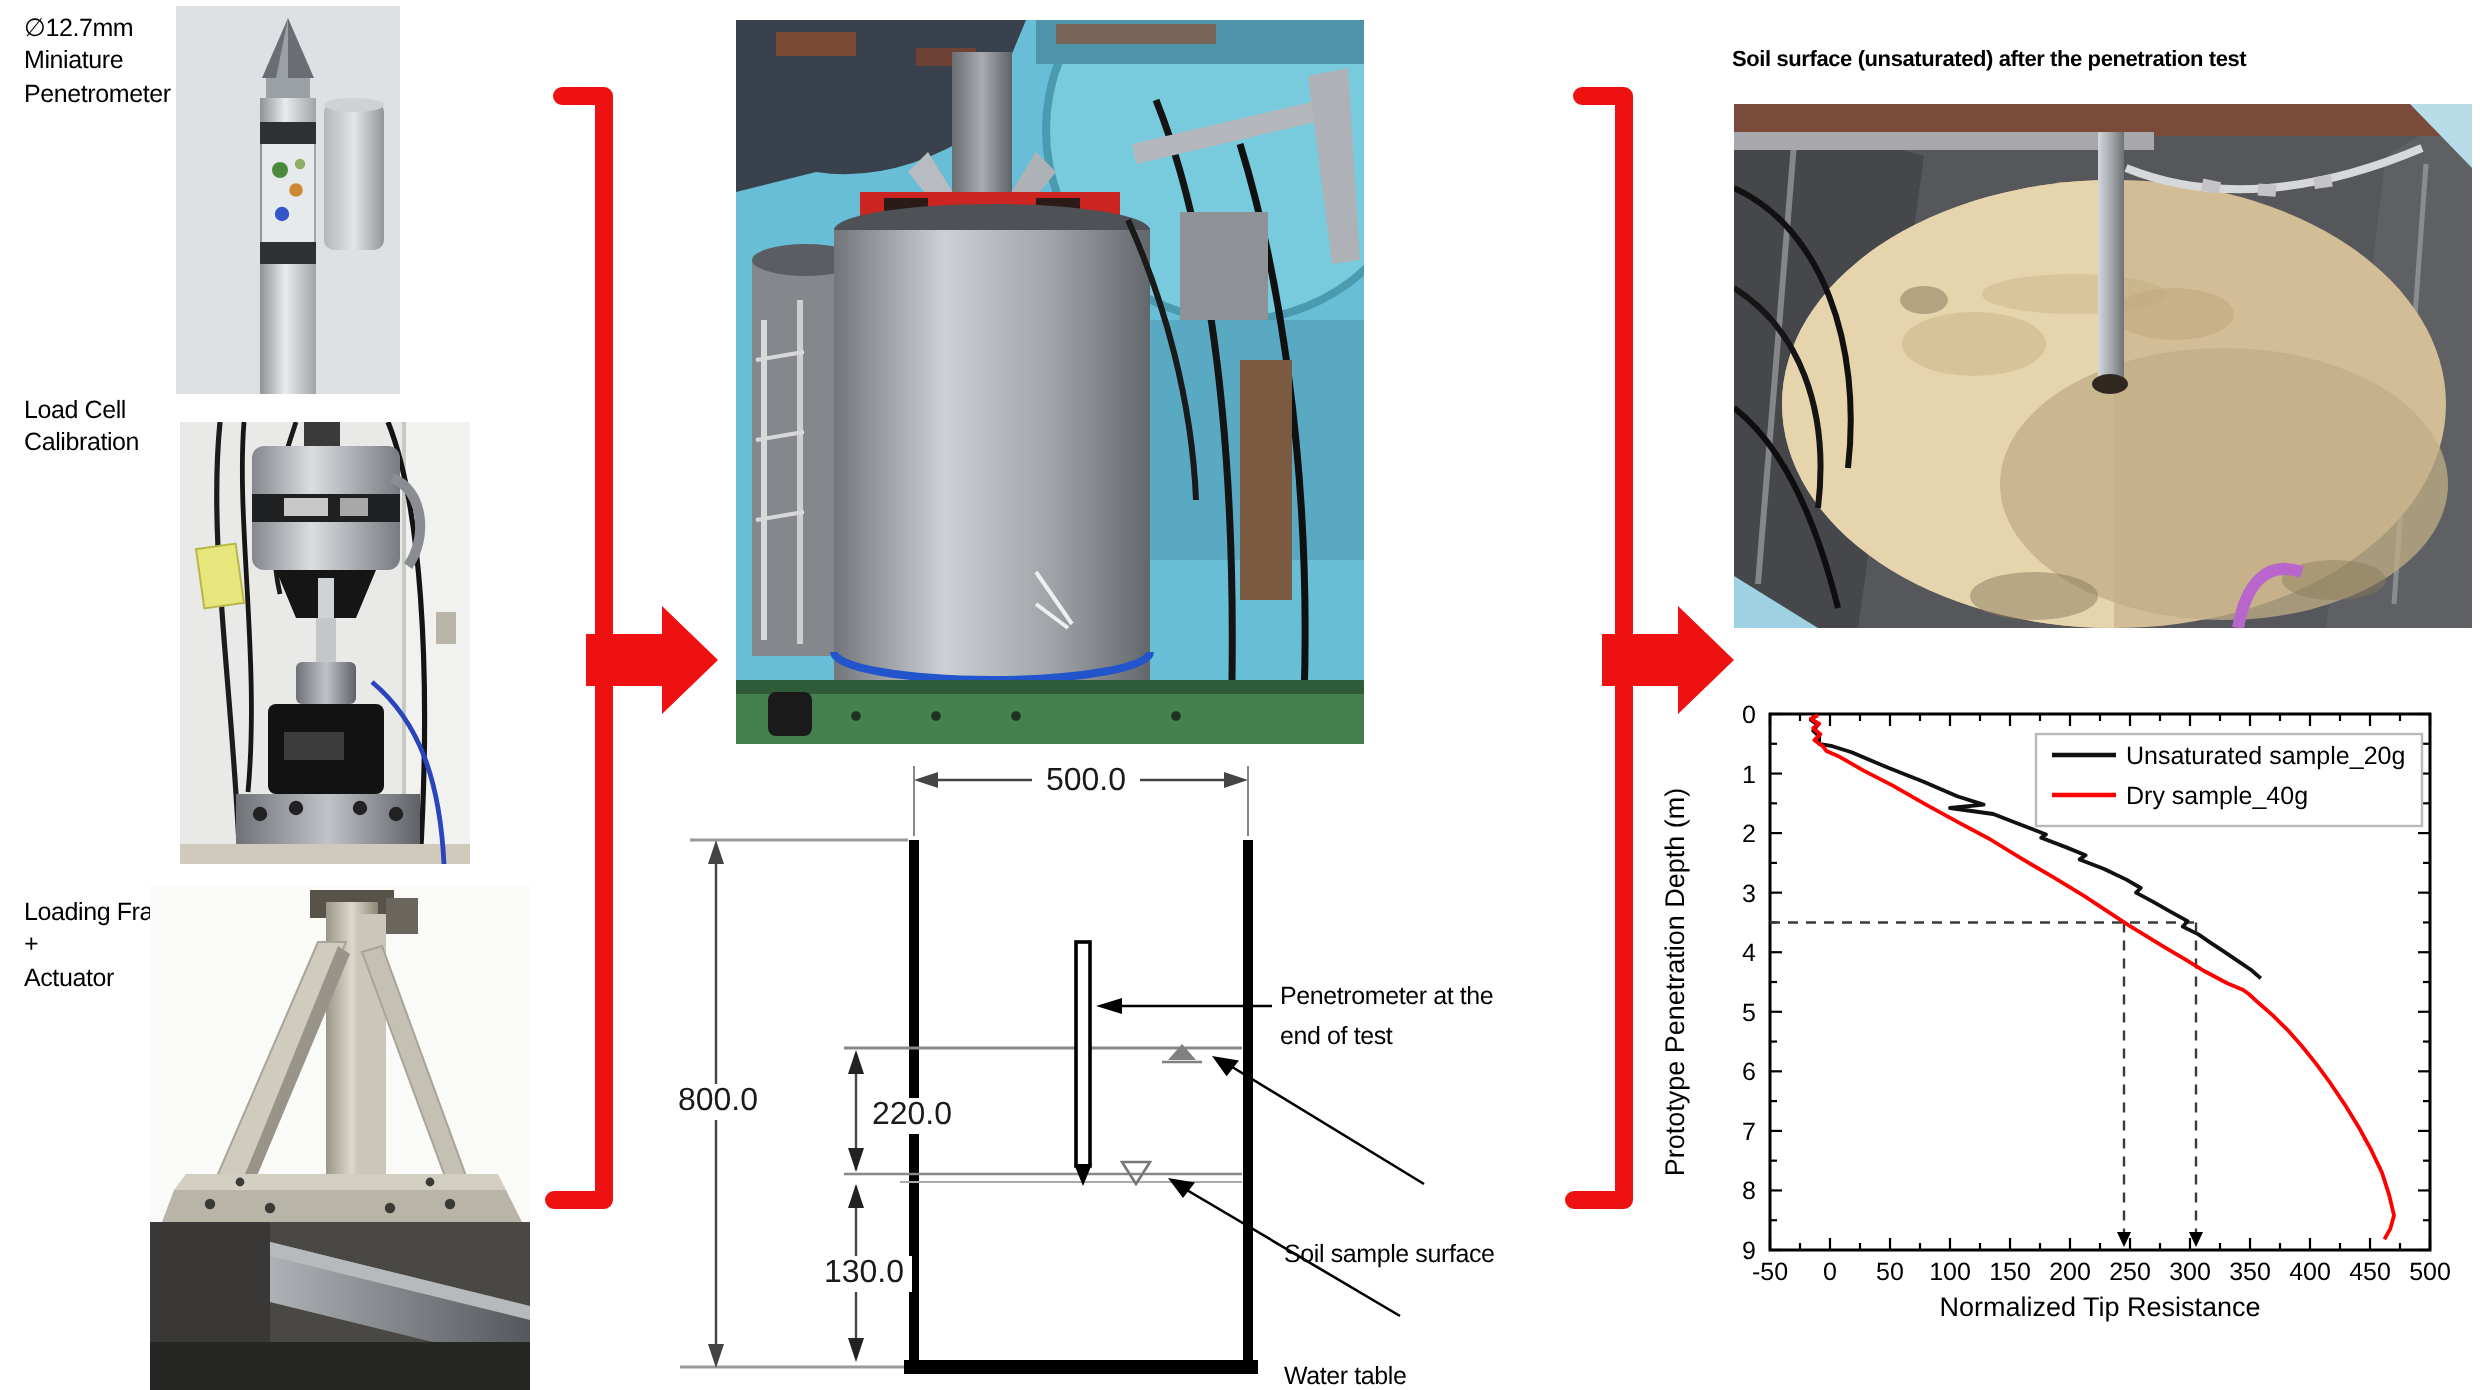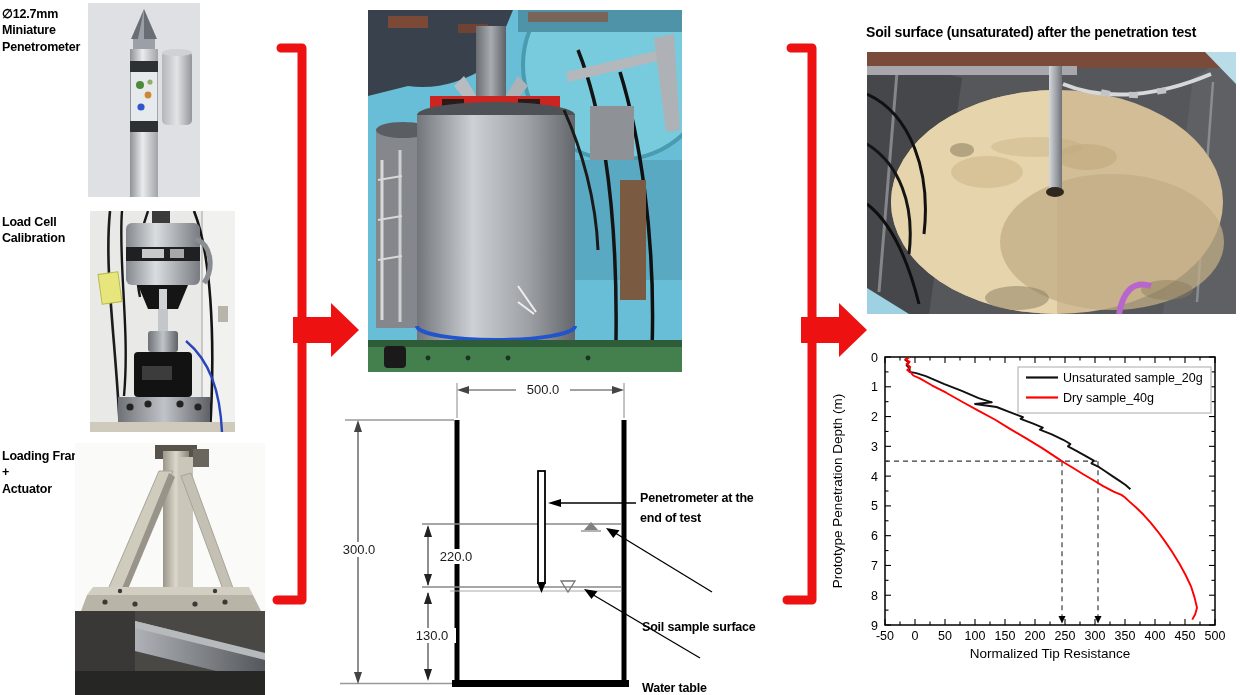--- a/index.html
+++ b/index.html
@@ -1,27 +1,27 @@
 <!DOCTYPE html>
 <html><head>
 <meta charset="utf-8">
 <style>
   html,body{margin:0;padding:0;background:#fff;}
   #canvas{position:relative;width:1240px;height:695px;background:#fff;overflow:hidden;
           font-family:"Liberation Sans",sans-serif;color:#000;}
   .layer{position:absolute;left:0;top:0;}
   .photo{position:absolute;overflow:hidden;}
   .photo svg{display:block;}
-  .caption{position:absolute;font-weight:bold;font-size:12.5px;line-height:1.3;
+  .caption{position:absolute;font-weight:normal;font-size:12.5px;line-height:1.3;
+           white-space:pre-line;letter-spacing:-0.2px;margin-left:10px;}
+  .callout{position:absolute;font-weight:normal;font-size:12.5px;line-height:1.6;
            white-space:pre-line;letter-spacing:-0.2px;}
-  .callout{position:absolute;font-weight:bold;font-size:12.5px;line-height:1.6;
-           white-space:pre-line;letter-spacing:-0.2px;}
-  .dim-label{position:absolute;background:#fff;text-align:center;font-size:13px;
+  .dim-label{position:absolute;background:#fff;text-align:center;font-size:16px;
              color:#1a1a1a;padding:0 1px;}
-  .photo-title{position:absolute;font-weight:bold;font-size:14px;white-space:nowrap;
+  .photo-title{position:absolute;font-weight:bold;font-size:11px;white-space:nowrap;
                letter-spacing:-0.2px;}
   #chart-wrap{position:absolute;left:828px;top:340px;width:412px;height:355px;}
 </style>
 </head>
 <body>
 
 <div id="canvas">
 
   <svg class="layer" width="1240" height="695" viewBox="0 0 1240 695">
 
@@ -82,21 +82,21 @@
       <line x1="612" y1="531" x2="712" y2="592" stroke="#000" stroke-width="1.3"></line>
       <polygon points="606,528 619.5,530.3 613.3,538.1" fill="#000"></polygon>
       <line x1="590" y1="593" x2="700" y2="658" stroke="#000" stroke-width="1.3"></line>
       <polygon points="584,589 597.5,591.2 591.5,599" fill="#000"></polygon>
     </g>
   </svg>
 
   <div class="caption" style="left:2px;top:6px;width:86px;">∅12.7mm
 Miniature
 Penetrometer</div>
-  <div class="caption" style="left:2px;top:214px;width:86px;">Load Cell
+  <div class="caption" style="left:2px;top:197px;width:86px;">Load Cell
 Calibration</div>
   <div class="caption" style="left:2px;top:448px;width:92px;">Loading Frame
 +
 Actuator</div>
 
   <div class="photo" style="left:88px;top:3px;width:112px;height:194px;">
     <svg width="112" height="194" viewBox="0 0 112 194">
       <defs>
         <linearGradient id="pg1" x1="0" x2="1">
             <stop offset="0" stop-color="#8e9296"></stop>
@@ -300,21 +300,21 @@
       <rect x="290" y="36" width="9" height="6" fill="#c4c4c8" transform="rotate(-8 294 39)"></rect>
       <path d="M0,42 C44,62 64,120 57,182" fill="none" stroke="#111" stroke-width="3"></path>
       <path d="M0,92 C32,112 48,152 42,202" fill="none" stroke="#151515" stroke-width="3"></path>
       <path d="M0,152 C26,172 42,212 52,252" fill="none" stroke="#0e0e0e" stroke-width="3"></path>
       <path d="M252,262 C256,240 266,228 284,234" fill="none" stroke="#b866cc" stroke-width="6"></path>
       <polygon points="0,236 42,262 0,262" fill="#9ed2e2"></polygon>
     </svg>
   </div>
 
   <div class="dim-label" style="left:516px;top:382px;width:52px;">500.0</div>
-  <div class="dim-label" style="left:335px;top:542px;width:46px;">300.0</div>
+  <div class="dim-label" style="left:335px;top:542px;width:46px;">800.0</div>
   <div class="dim-label" style="left:432px;top:549px;width:46px;">220.0</div>
   <div class="dim-label" style="left:408px;top:628px;width:46px;">130.0</div>
   <div class="callout" style="left:640px;top:488px;width:160px;">Penetrometer at the
 end of test</div>
   <div class="callout" style="left:642px;top:595px;width:170px;margin-top:22px;">Soil sample surface</div>
   <div class="callout" style="left:642px;top:678px;width:120px;">Water table</div>
 
   <div class="photo-title" style="left:866px;top:24px;">Soil surface (unsaturated) after the penetration test</div>
 
   <div id="chart-wrap">

